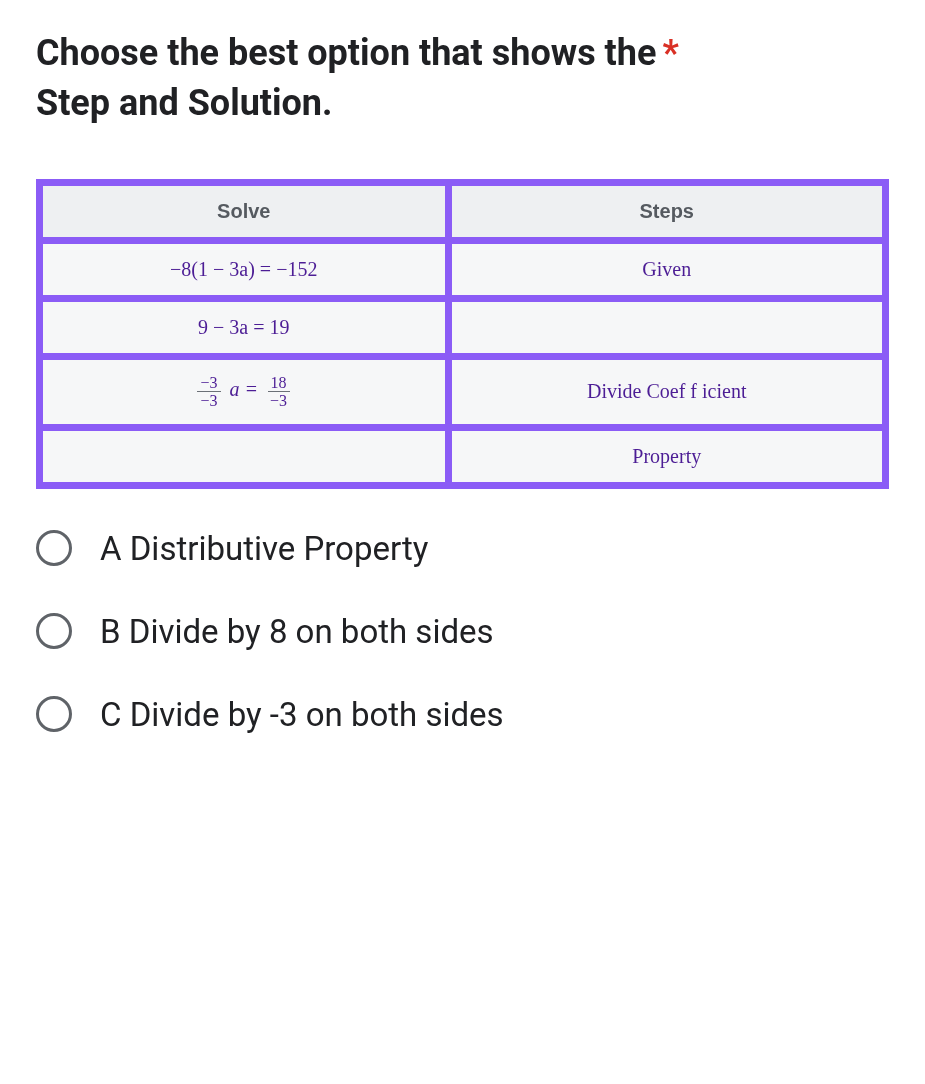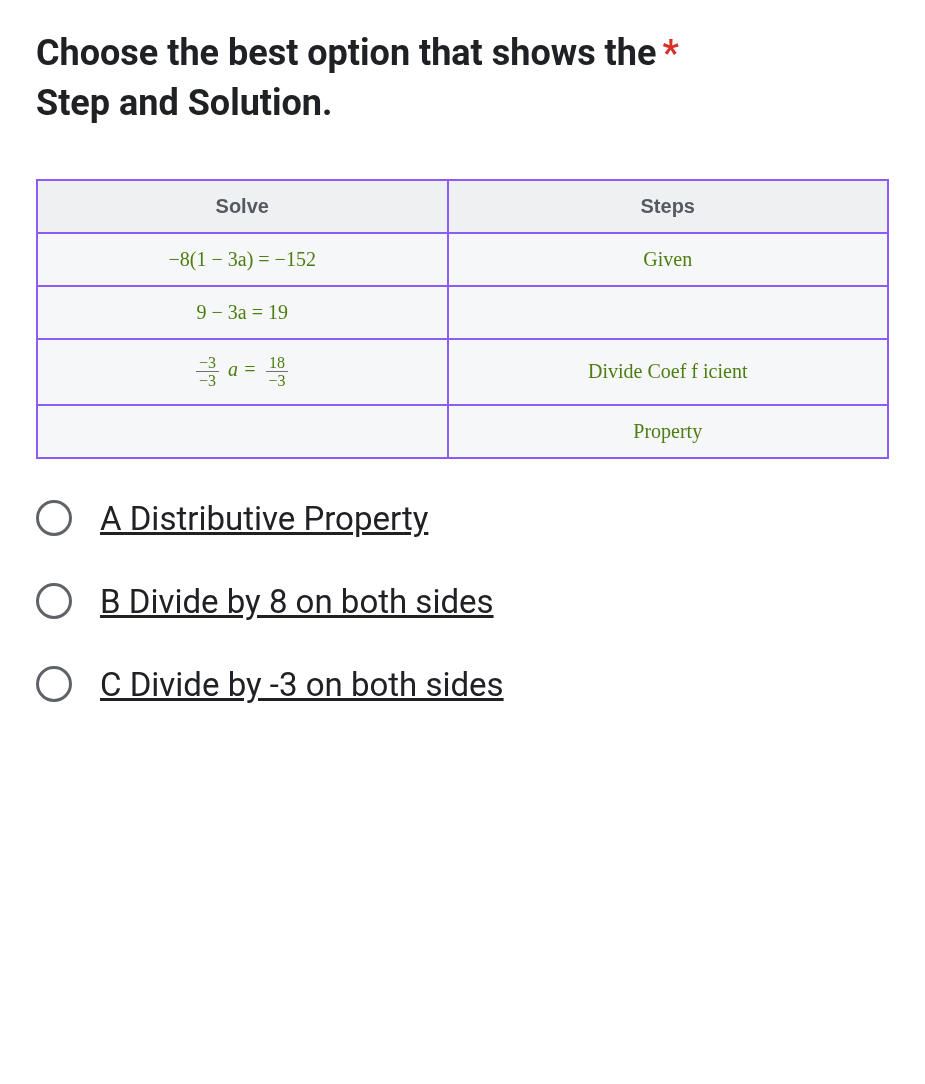--- a/index.html
+++ b/index.html
@@ -21,37 +21,37 @@
   .required-star {
     color: #d93025;
     margin-left: 6px;
   }
   .solve-table {
     width: 100%;
     border-collapse: collapse;
     margin-bottom: 40px;
   }
   .solve-table th, .solve-table td {
-    border: 2px solid #8b5cf6;
+    border: 7px solid #8b5cf6;
     padding: 14px 8px;
     text-align: center;
     vertical-align: middle;
     font-family: "Times New Roman", serif;
     background: #f6f7f8;
   }
   .solve-table th {
     font-weight: bold;
     font-size: 20px;
     color: #555a60;
     background: #eef0f2;
     font-family: Arial, sans-serif;
   }
   .solve-table td {
     font-size: 20px;
-    color: #4d7c0f;
+    color: #4c1d95;
   }
   .solve-table td.math {
     font-style: normal;
   }
   .solve-table td.reason {
   }
   .frac {
     display: inline-flex;
     flex-direction: column;
     align-items: center;
@@ -60,21 +60,20 @@
     line-height: 1.1;
     margin: 0 2px;
   }
   .frac .num { border-bottom: 1px solid #6b7077; padding: 0 3px; }
   .frac .den { padding: 0 3px; }
 
   .options {
     display: flex;
     flex-direction: column;
     gap: 44px;
-    text-decoration: underline;
   }
   .option-row {
     display: flex;
     align-items: center;
     gap: 28px;
     cursor: pointer;
   }
   .radio-circle {
     width: 36px;
     height: 36px;

